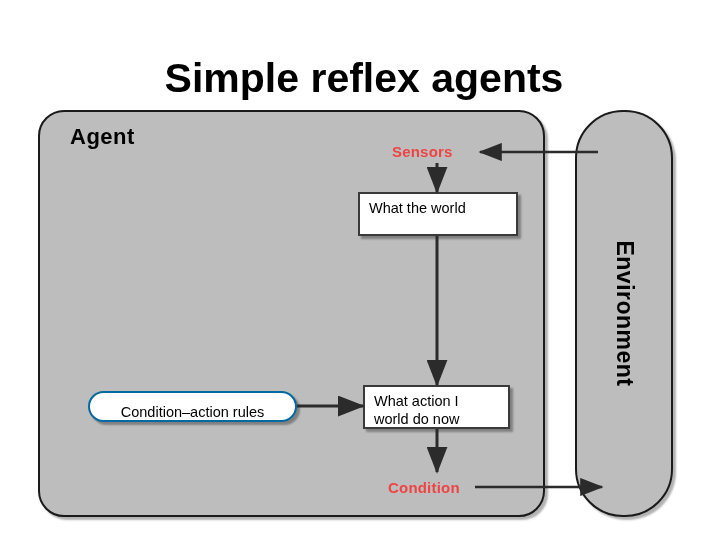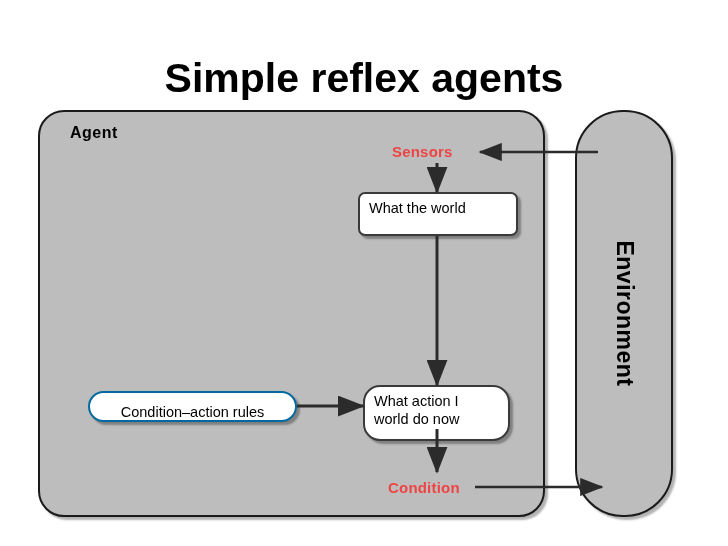--- a/index.html
+++ b/index.html
@@ -45,21 +45,21 @@
     background: #bdbdbd;
     border: 2px solid #1a1a1a;
     border-radius: 26px;
     box-sizing: border-box;
     box-shadow: 3px 3px 2px rgba(0,0,0,0.30);
   }
   #agent-label {
     position: absolute;
     left: 70px;
     top: 124px;
-    font-size: 16px;
+    font-size: 22px;
     font-weight: bold;
     color: #000000;
     letter-spacing: 0.5px;
   }
 
   
   #environment-box {
     position: absolute;
     left: 575px;
     top: 110px;
@@ -113,28 +113,26 @@
     font-size: 14.5px;
     line-height: 18px;
     color: #000000;
     padding: 5px 0 0 9px;
   }
   #world-state-box {
     left: 358px;
     top: 192px;
     width: 160px;
     height: 44px;
-    border-radius: 7px;
   }
   #action-box {
     left: 363px;
     top: 385px;
     width: 147px;
-    height: 56px;
-    border-radius: 17px;
+    height: 44px;
   }
   .proc-box .line { display: block; white-space: nowrap; }
 
   
   #rules-pill {
     position: absolute;
     left: 88px;
     top: 391px;
     width: 209px;
     height: 31px;

